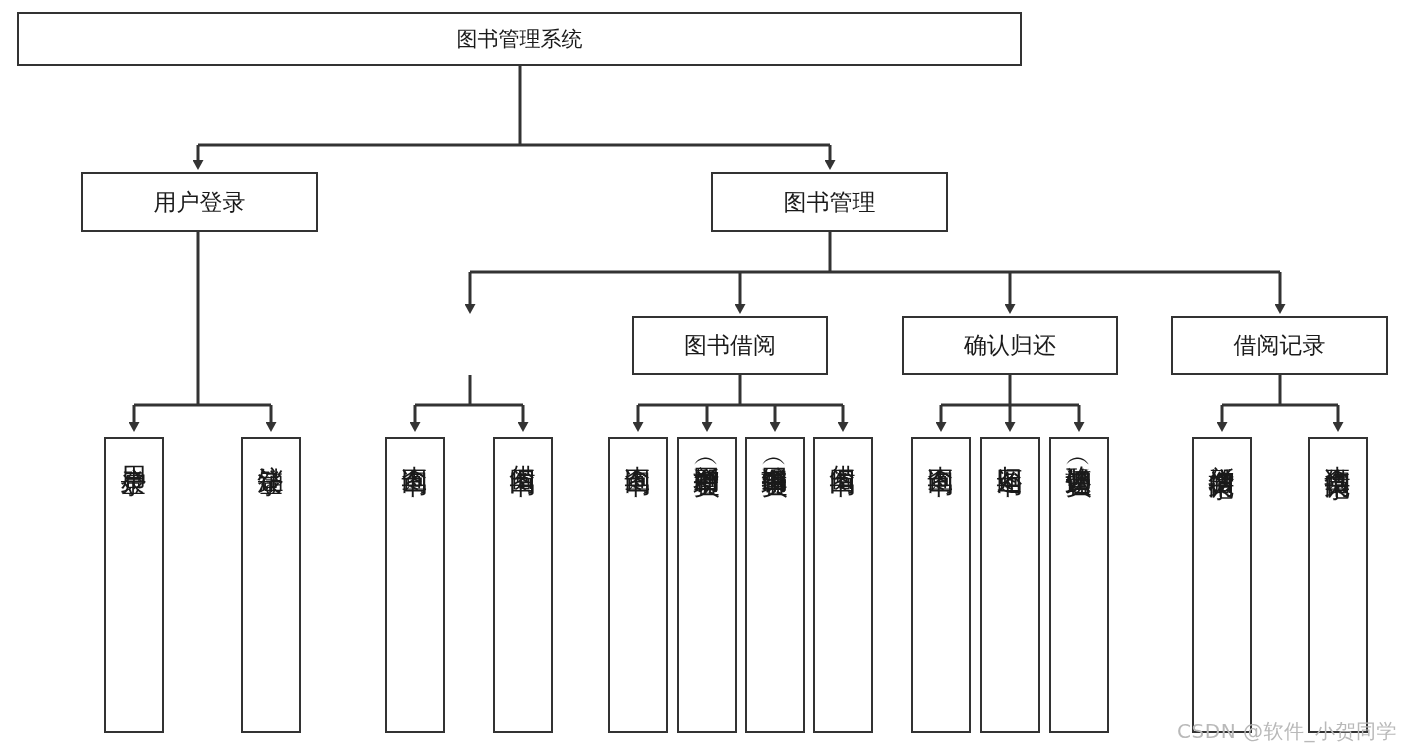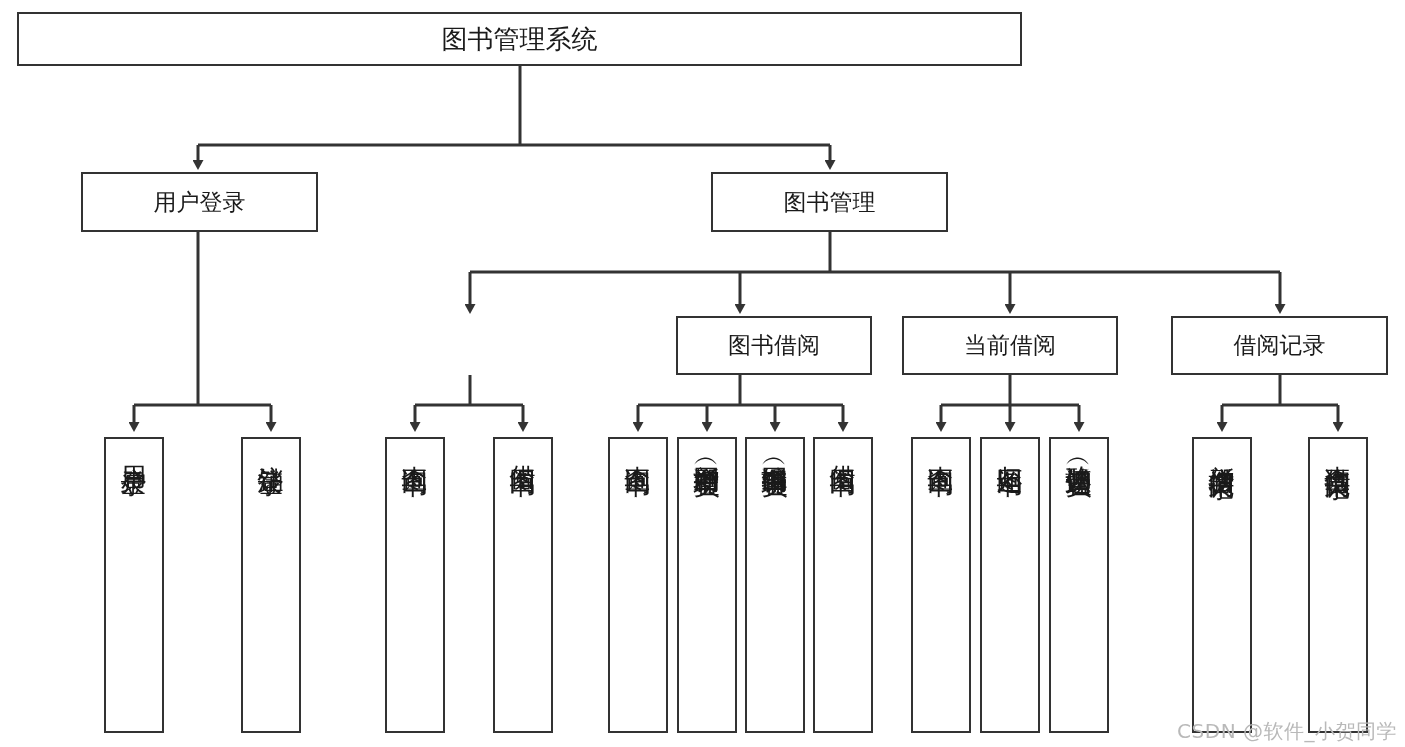--- a/index.html
+++ b/index.html
@@ -39,21 +39,21 @@
     display: block;
     line-height: 1.0;
     white-space: nowrap;
   }
   
   .node.horiz .label {
     font-size: 23px;
     letter-spacing: 0px;
   }
   .node.root .label {
-    font-size: 26px;
+    font-size: 21px;
   }
   
   .node.vert {
     align-items: flex-start;
     justify-content: center;
     padding-top: 6px;
   }
   .node.vert .label {
     writing-mode: vertical-rl;
     text-orientation: upright;
@@ -134,25 +134,25 @@
     <span class="label">图书管理系统</span>
   </div>
 
   <div class="node horiz" style="left:81px; top:172px; width:237px; height:60px;">
     <span class="label">用户登录</span>
   </div>
   <div class="node horiz" style="left:711px; top:172px; width:237px; height:60px;text-align:center;">
     <span class="label">图书管理</span>
   </div>
 
-  <div class="node horiz" style="left:632px; top:316px; width:196px; height:59px;margin-left:44px;">
+  <div class="node horiz" style="left:632px; top:316px; width:196px; height:59px;">
     <span class="label">图书借阅</span>
   </div>
   <div class="node horiz" style="left:902px; top:316px; width:216px; height:59px;">
-    <span class="label">当前借阅</span>
+    <span class="label">确认归还</span>
   </div>
   <div class="node horiz" style="left:1171px; top:316px; width:217px; height:59px;">
     <span class="label">借阅记录</span>
   </div>
 
   <div class="node vert" style="left:104px; top:437px; width:60px; height:296px;">
     <span class="label">用户登录</span>
   </div>
   <div class="node vert" style="left:241px; top:437px; width:60px; height:296px;">
     <span class="label">注销登录</span>

